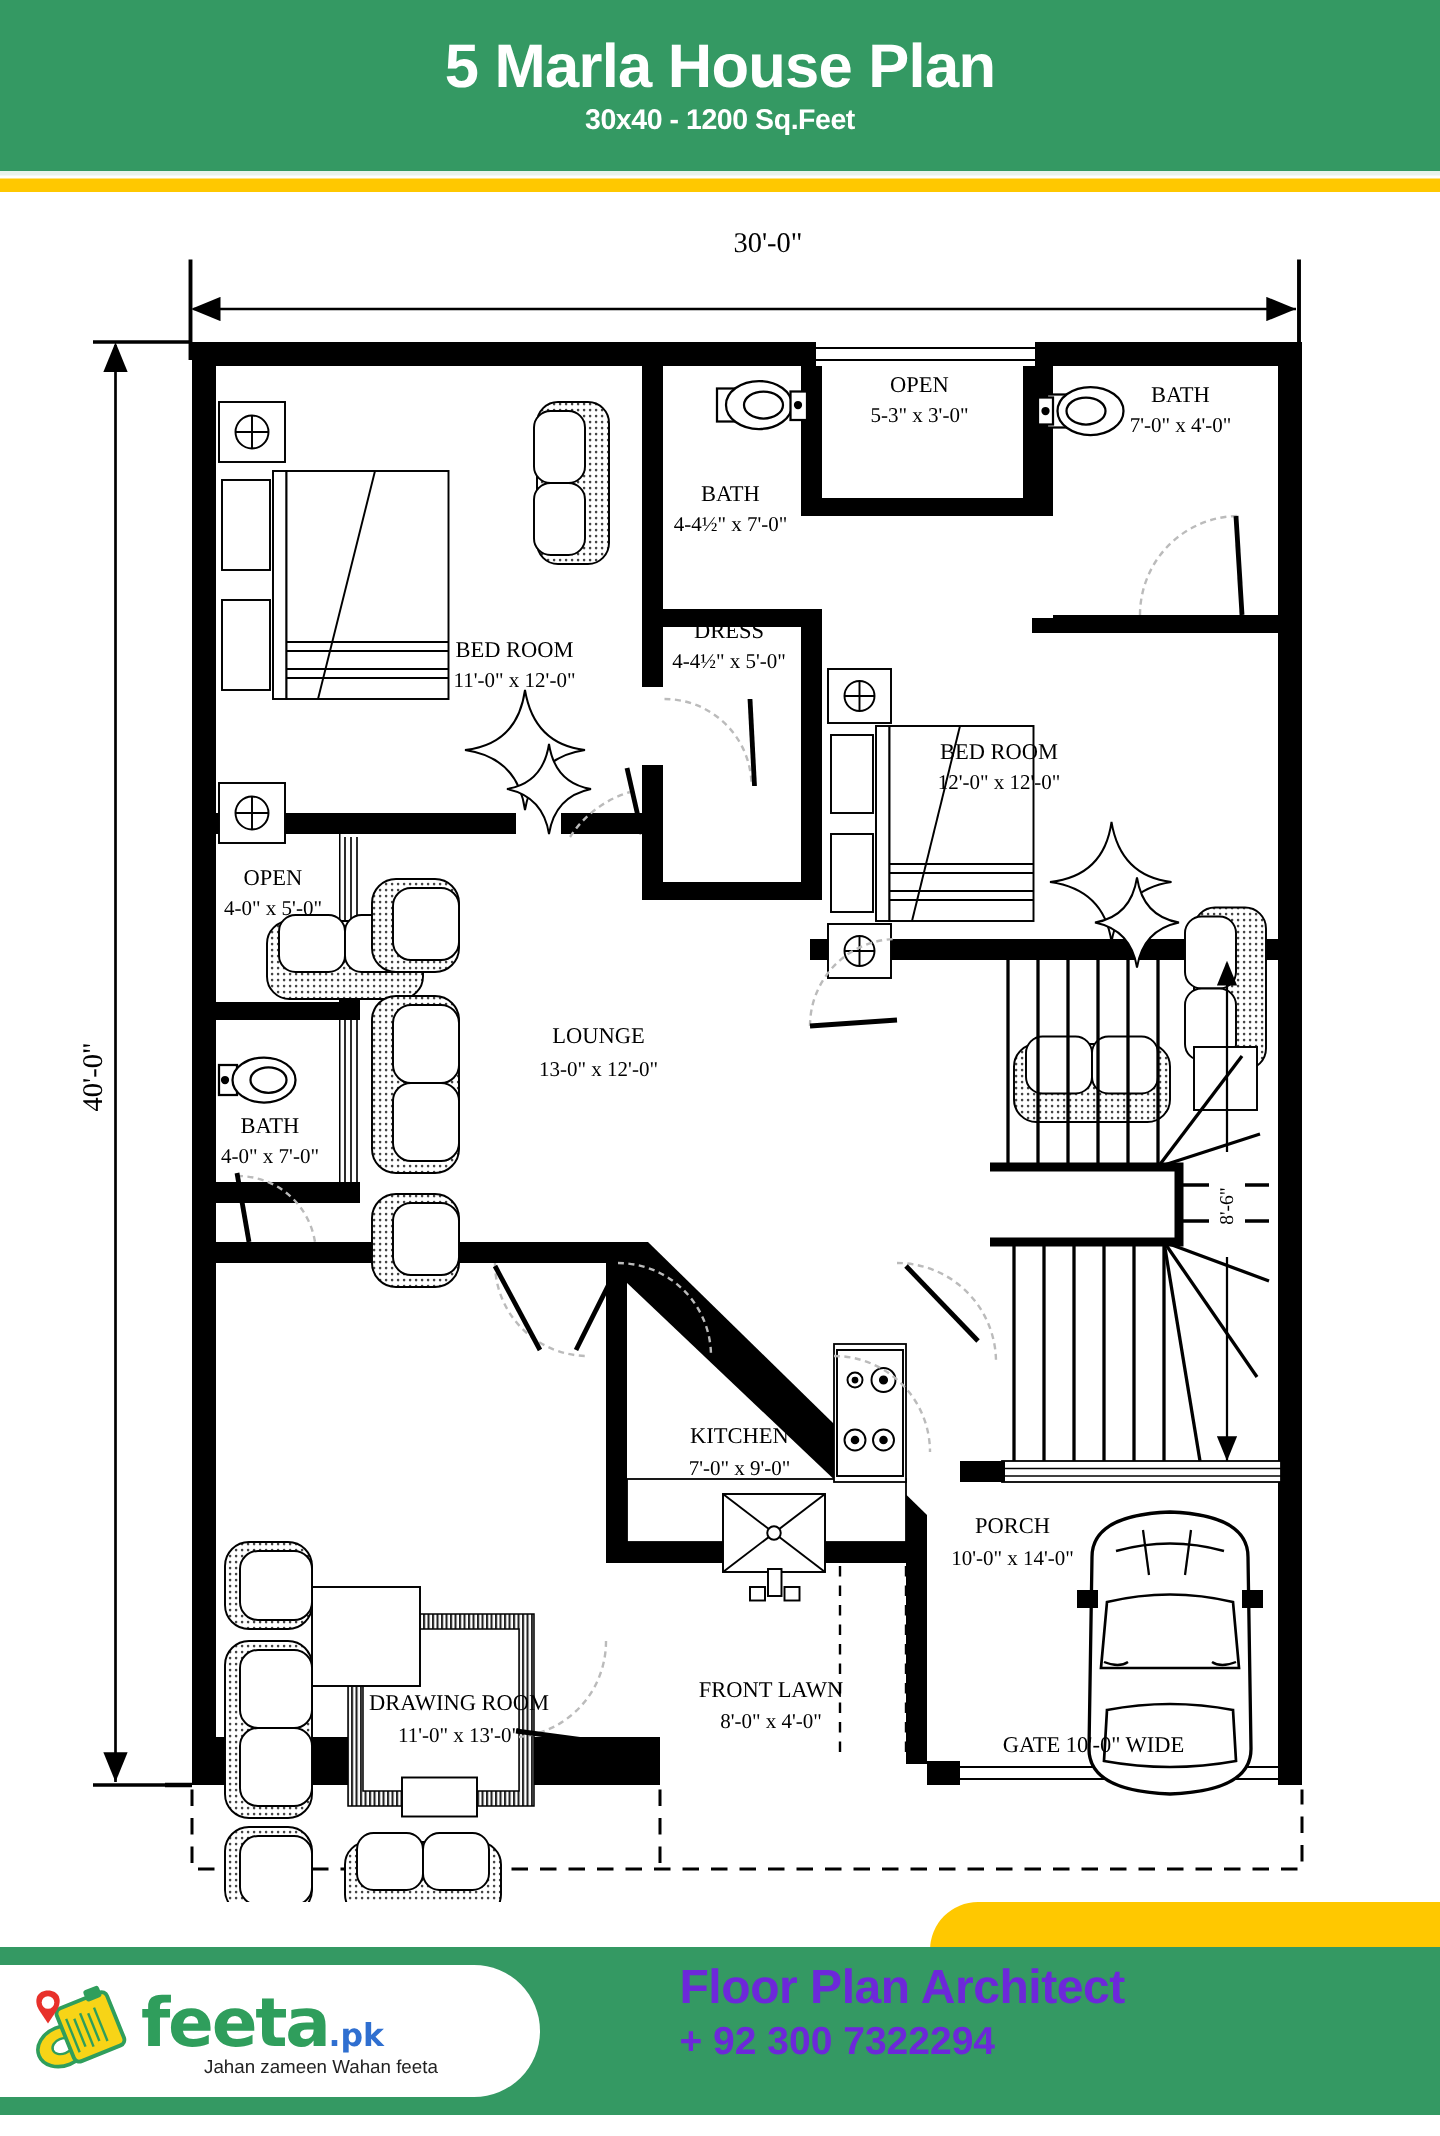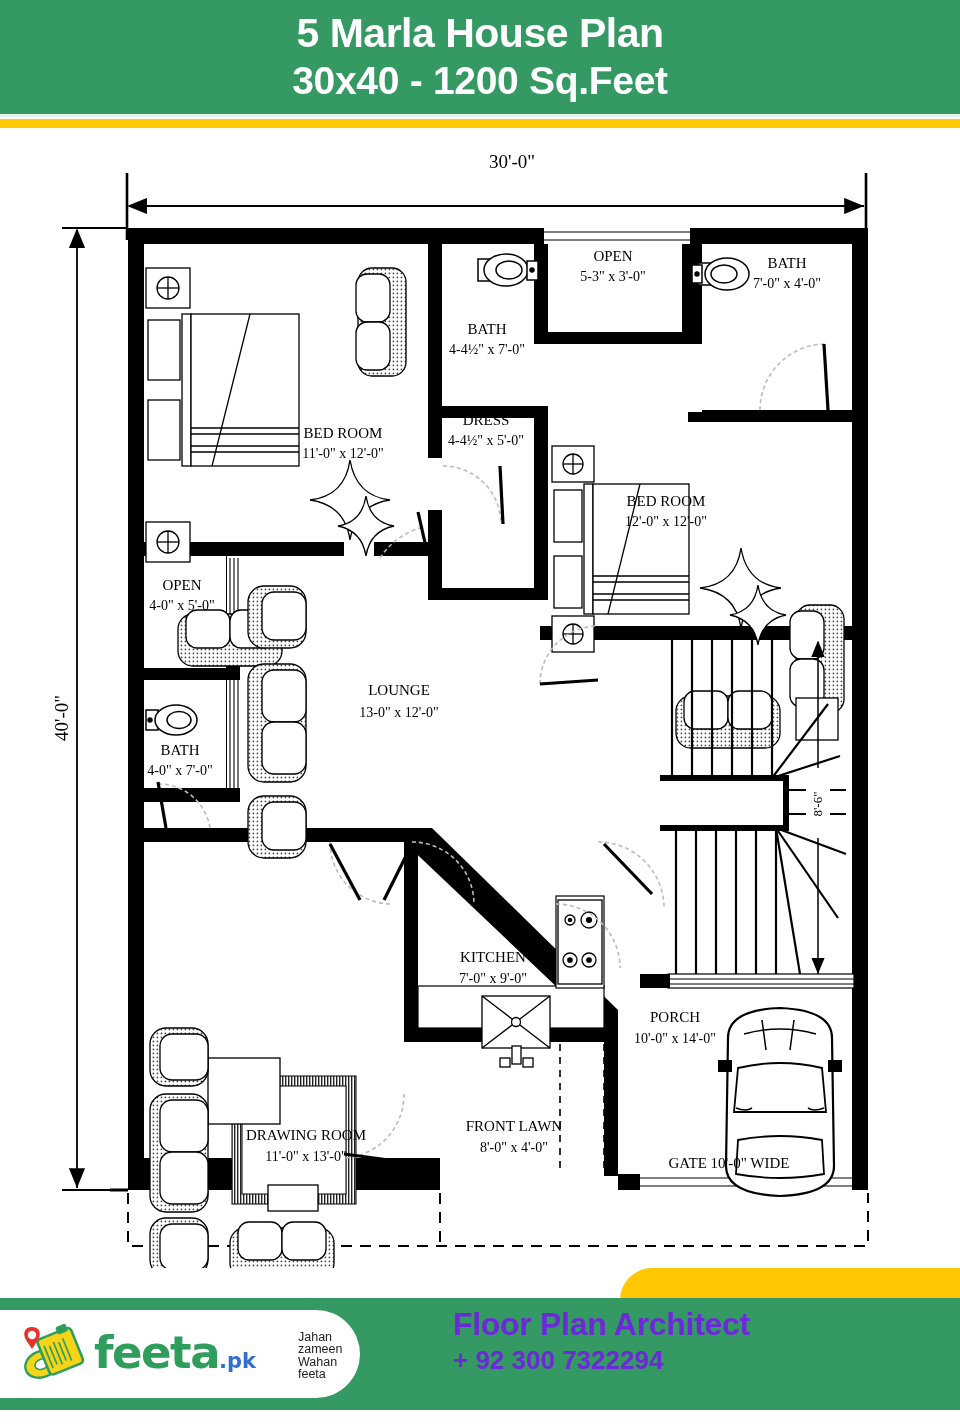--- a/index.html
+++ b/index.html
@@ -26,21 +26,21 @@
   .header-title {
     color: #ffffff;
     font-size: 41px;
     font-weight: bold;
     letter-spacing: -0.5px;
     line-height: 1.08;
     font-family: "Liberation Sans", sans-serif;
   }
   .header-sub {
     color: #ffffff;
-    font-size: 39px;
+    font-size: 19px;
     font-weight: bold;
     letter-spacing: -0.3px;
     margin-top: 4px;
     font-family: "Liberation Sans", sans-serif;
   }
   .header-rule-white {
     position: absolute; left: 0; top: 114px;
     width: 960px; height: 3px; background: #e8f3ec;
   }
   .header-rule-yellow {
@@ -79,21 +79,21 @@
     background: #ffffff;
     border-radius: 0 46px 46px 0;
     display: flex; align-items: center;
   }
   .logo-mark {
     width: 72px; height: 62px;
     margin-left: 38px; margin-right: 4px;
     position: relative; flex: none;
   }
   .logo-text-block {
-    display: flex; flex-direction: row;
+    display: flex; flex-direction: column;
     line-height: 1; padding-top: 2px;
   }
   .logo-word {
     font-size: 45px; font-weight: bold;
     color: #2f9e5c; letter-spacing: -1.5px;
     font-family: "DejaVu Sans", sans-serif;
   }
   .logo-word .dot-pk { color: #2f6fd0; font-size: 21px; letter-spacing: 0; }
   .logo-tag {
     font-size: 12.5px; color: #222222;

